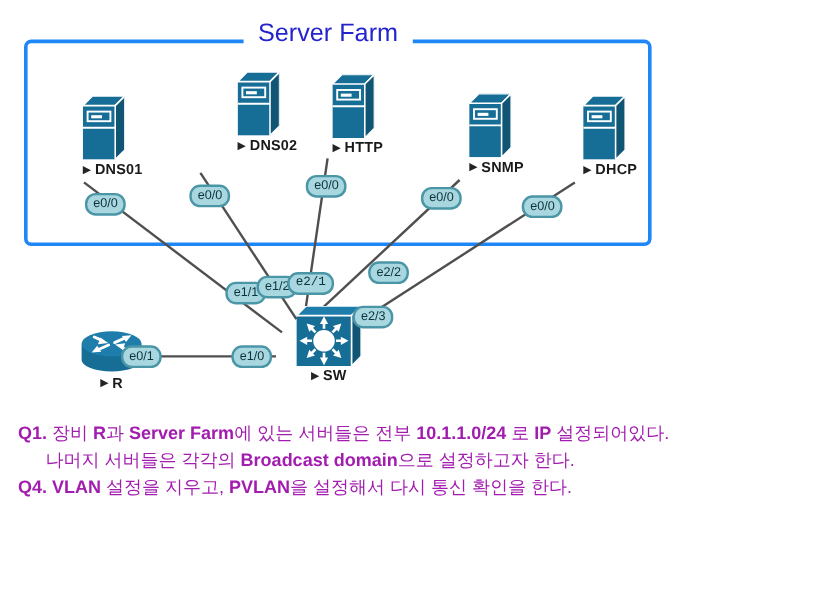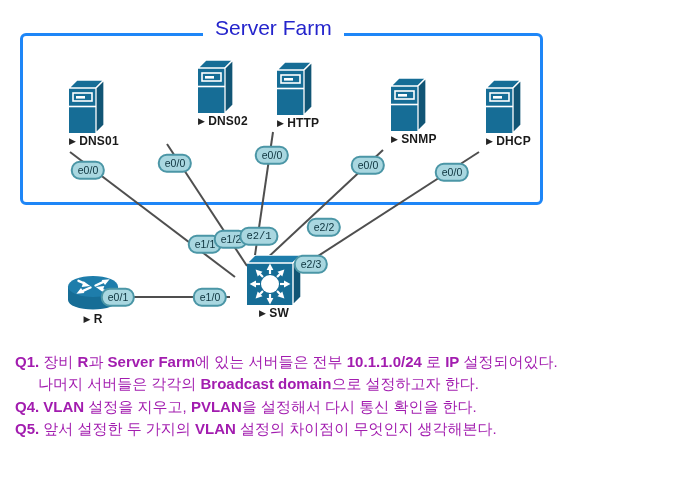--- a/index.html
+++ b/index.html
@@ -160,15 +160,14 @@
       <div class="port" style="left: 259px; top: 236px; font-family: Liberation Mono, monospace;">e2/1</div>
       <div class="port" style="left: 285px; top: 227px; margin-left: 39px;">e2/2</div>
       <div class="port" style="left: 311px; top: 264px;">e2/3</div>
       <div class="port" style="left: 210px; top: 297px;">e1/0</div>
       <div class="port" style="left: 118px; top: 297px;">e0/1</div>
     </div>
   <div class="questions">
       <div class="qline"><b>Q1. </b><span>장비 </span><b>R</b><span>과 </span><b>Server Farm</b><span>에 있는 서버들은 전부 </span><b>10.1.1.0/24</b><span> 로 </span><b>IP</b><span> 설정되어있다.</span></div>
       <div class="qline indent"><span>나머지 서버들은 각각의 </span><b>Broadcast domain</b><span>으로 설정하고자 한다.</span></div>
       <div class="qline"><b>Q4. </b><b>VLAN</b><span> 설정을 지우고, </span><b>PVLAN</b><span>을 설정해서 다시 통신 확인을 한다.</span></div>
-      <div class="qline"><b>Q5. </b><span>앞서 설정한 두 가지의 </span><b>VLAN</b><span> 설정의 차이점이 무엇인지 생각해본다.</span></div>
     </div>
 </div>
 
 </body></html>

